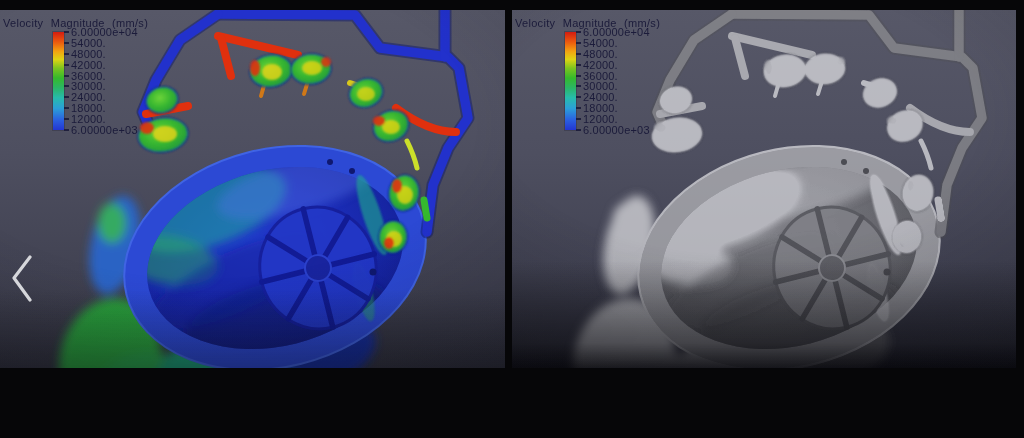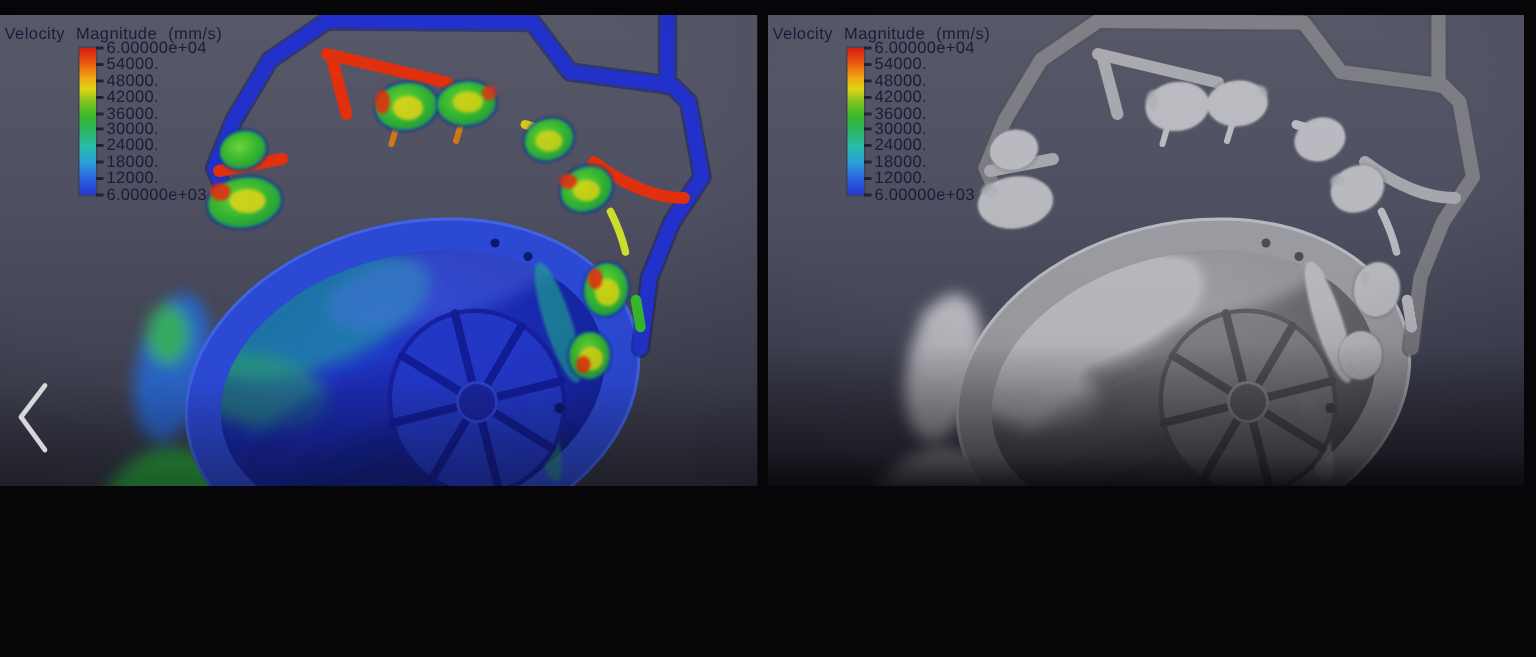--- a/index.html
+++ b/index.html
@@ -1,21 +1,21 @@
 <!DOCTYPE html>
 <html style="--legend-text: #1b1b3a; --timestamp-text: #e4e5e9;"><head>
 <meta charset="utf-8">
 <style>
   html,body{margin:0;padding:0;background:#000;}
   .stage{position:relative;width:1024px;height:438px;overflow:hidden;background:#060608;
          font-family:"Liberation Sans", sans-serif;}
   .top-bar{position:absolute;left:0;top:0;width:1024px;height:10px;background:#060608;}
   .right-strip{position:absolute;right:0;top:0;width:8px;height:438px;background:#060608;}
   .divider{position:absolute;left:505px;top:0;width:7px;height:438px;background:#060608;}
-  .panel{position:absolute;top:10px;height:314px;overflow:hidden;
+  .panel{position:absolute;top:10px;height:358px;overflow:hidden;
          background:linear-gradient(180deg,#575868 0%,#4e4f60 40%,#424353 72%,#343541 100%);}
   .panel-left{left:0;width:505px;}
   .panel-right{left:512px;width:504px;}
   .model-svg{position:absolute;left:0;top:0;width:505px;height:428px;}
   .panel-right .model-svg{left:2px;}
   .ghost{filter:saturate(0) brightness(2.7) opacity(0.6);}
   .vignette{position:absolute;inset:0;pointer-events:none;
     background:radial-gradient(120% 95% at 40% 32%, rgba(0,0,0,0) 45%, rgba(10,10,18,0.15) 75%, rgba(8,8,14,0.4) 100%),
                linear-gradient(180deg, rgba(0,0,0,0) 78%, rgba(6,6,12,0.35) 100%);}
   .vignette.strong{

